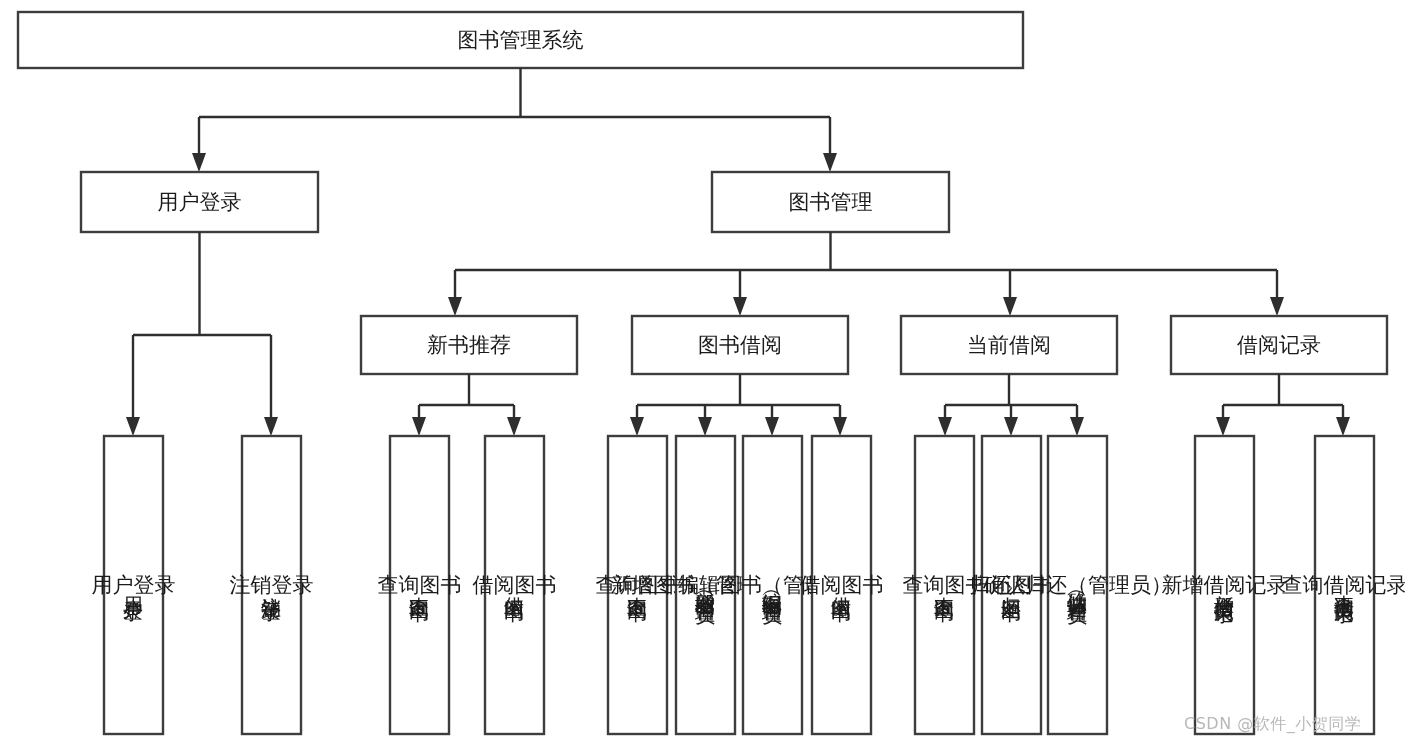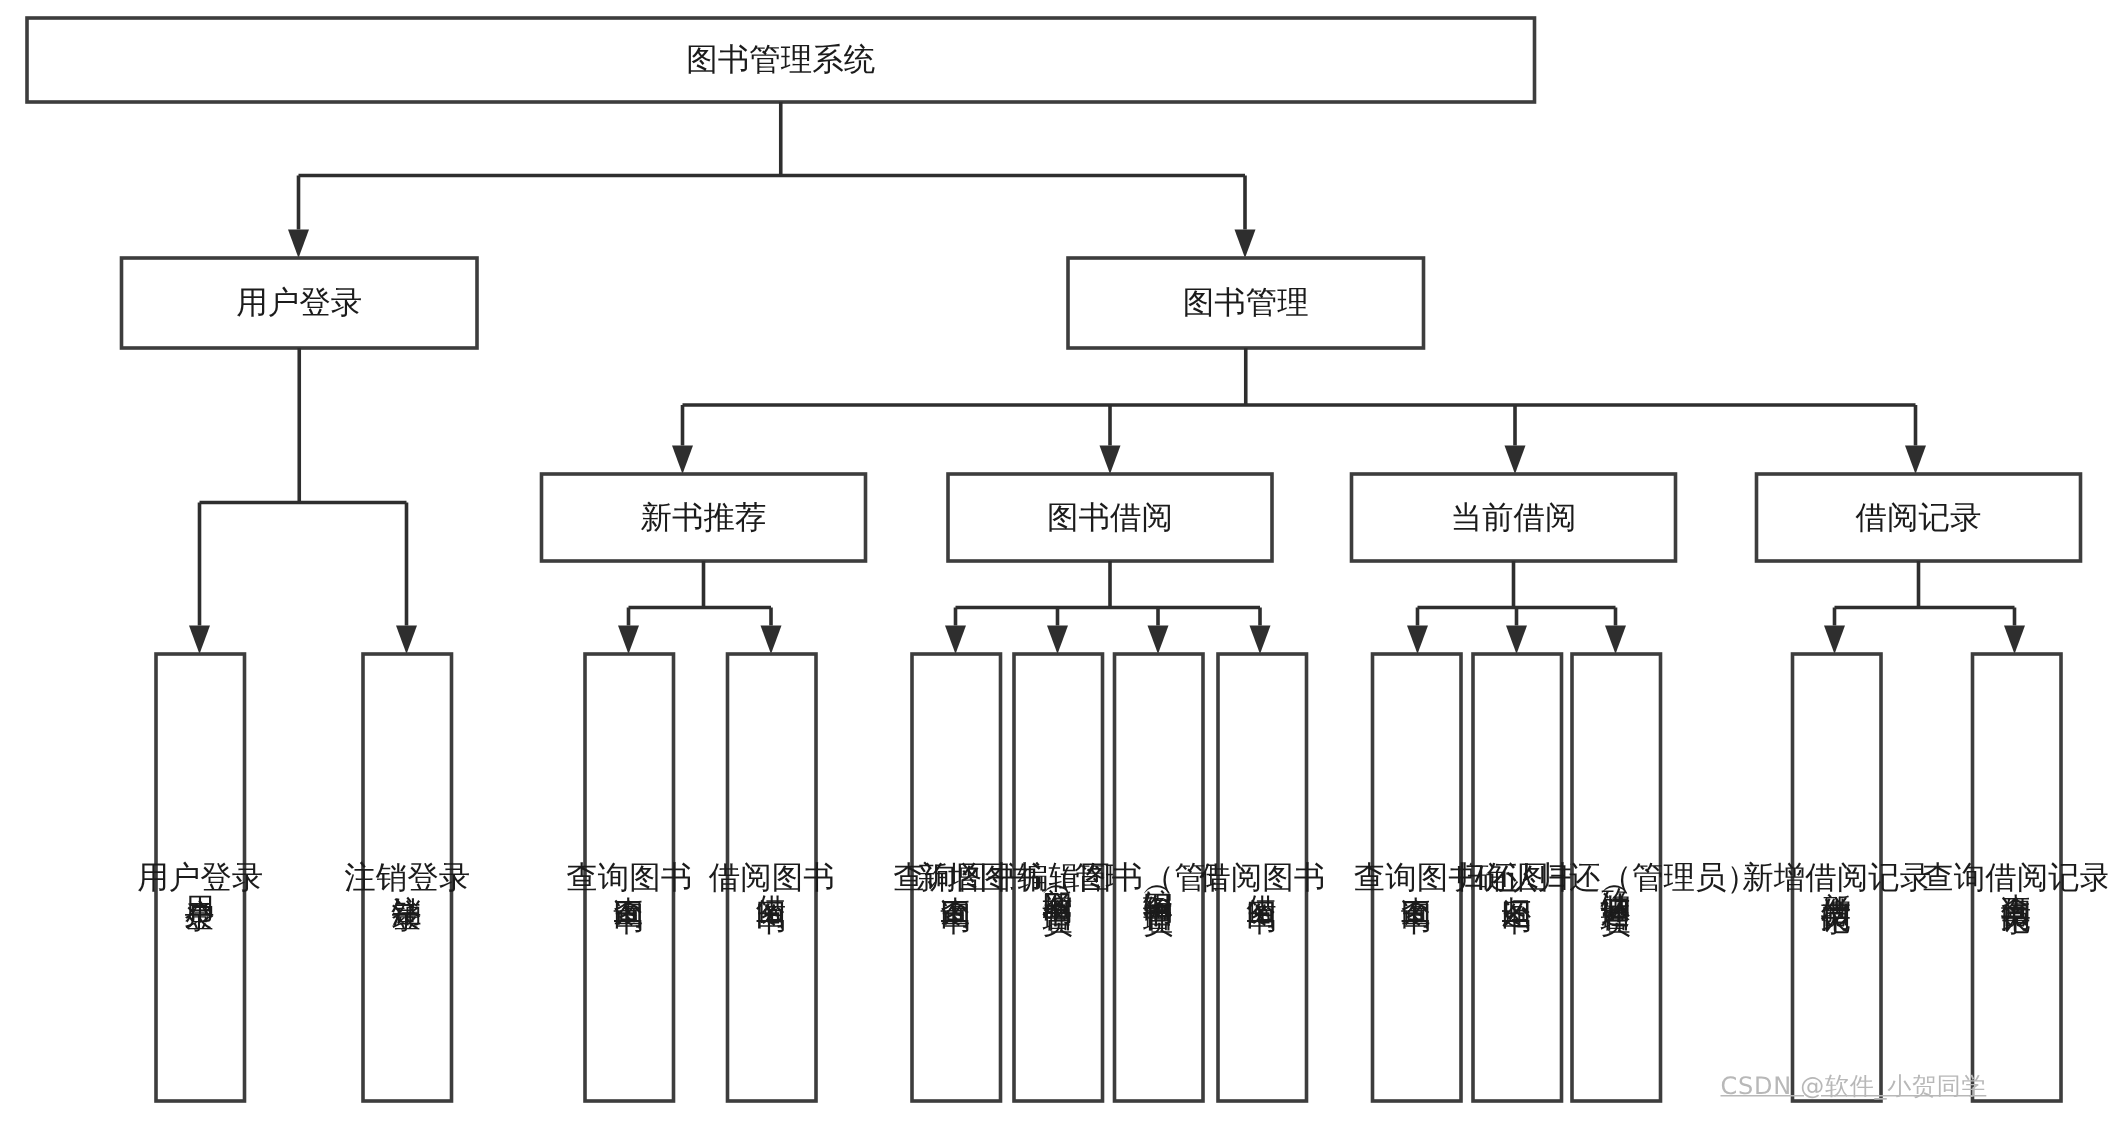--- a/index.html
+++ b/index.html
@@ -243,14 +243,14 @@
       <div class="leaf-label-wrap" style="left: 1048px; top: 436px; width: 59px; height: 298px;">
         <span class="leaf-label">确认归还（管理员）</span>
       </div>
       <div class="leaf-label-wrap" style="left: 1195px; top: 436px; width: 59px; height: 298px;">
         <span class="leaf-label">新增借阅记录</span>
       </div>
       <div class="leaf-label-wrap" style="left: 1315px; top: 436px; width: 59px; height: 298px;">
         <span class="leaf-label">查询借阅记录</span>
       </div>
     </div>
-  <div class="watermark" style="left:1147px; top:714px;text-decoration:underline;">CSDN @软件_小贺同学</div>
+  <div class="watermark" style="left:1184px; top:714px;">CSDN @软件_小贺同学</div>
 </div>
 
 </body></html>

